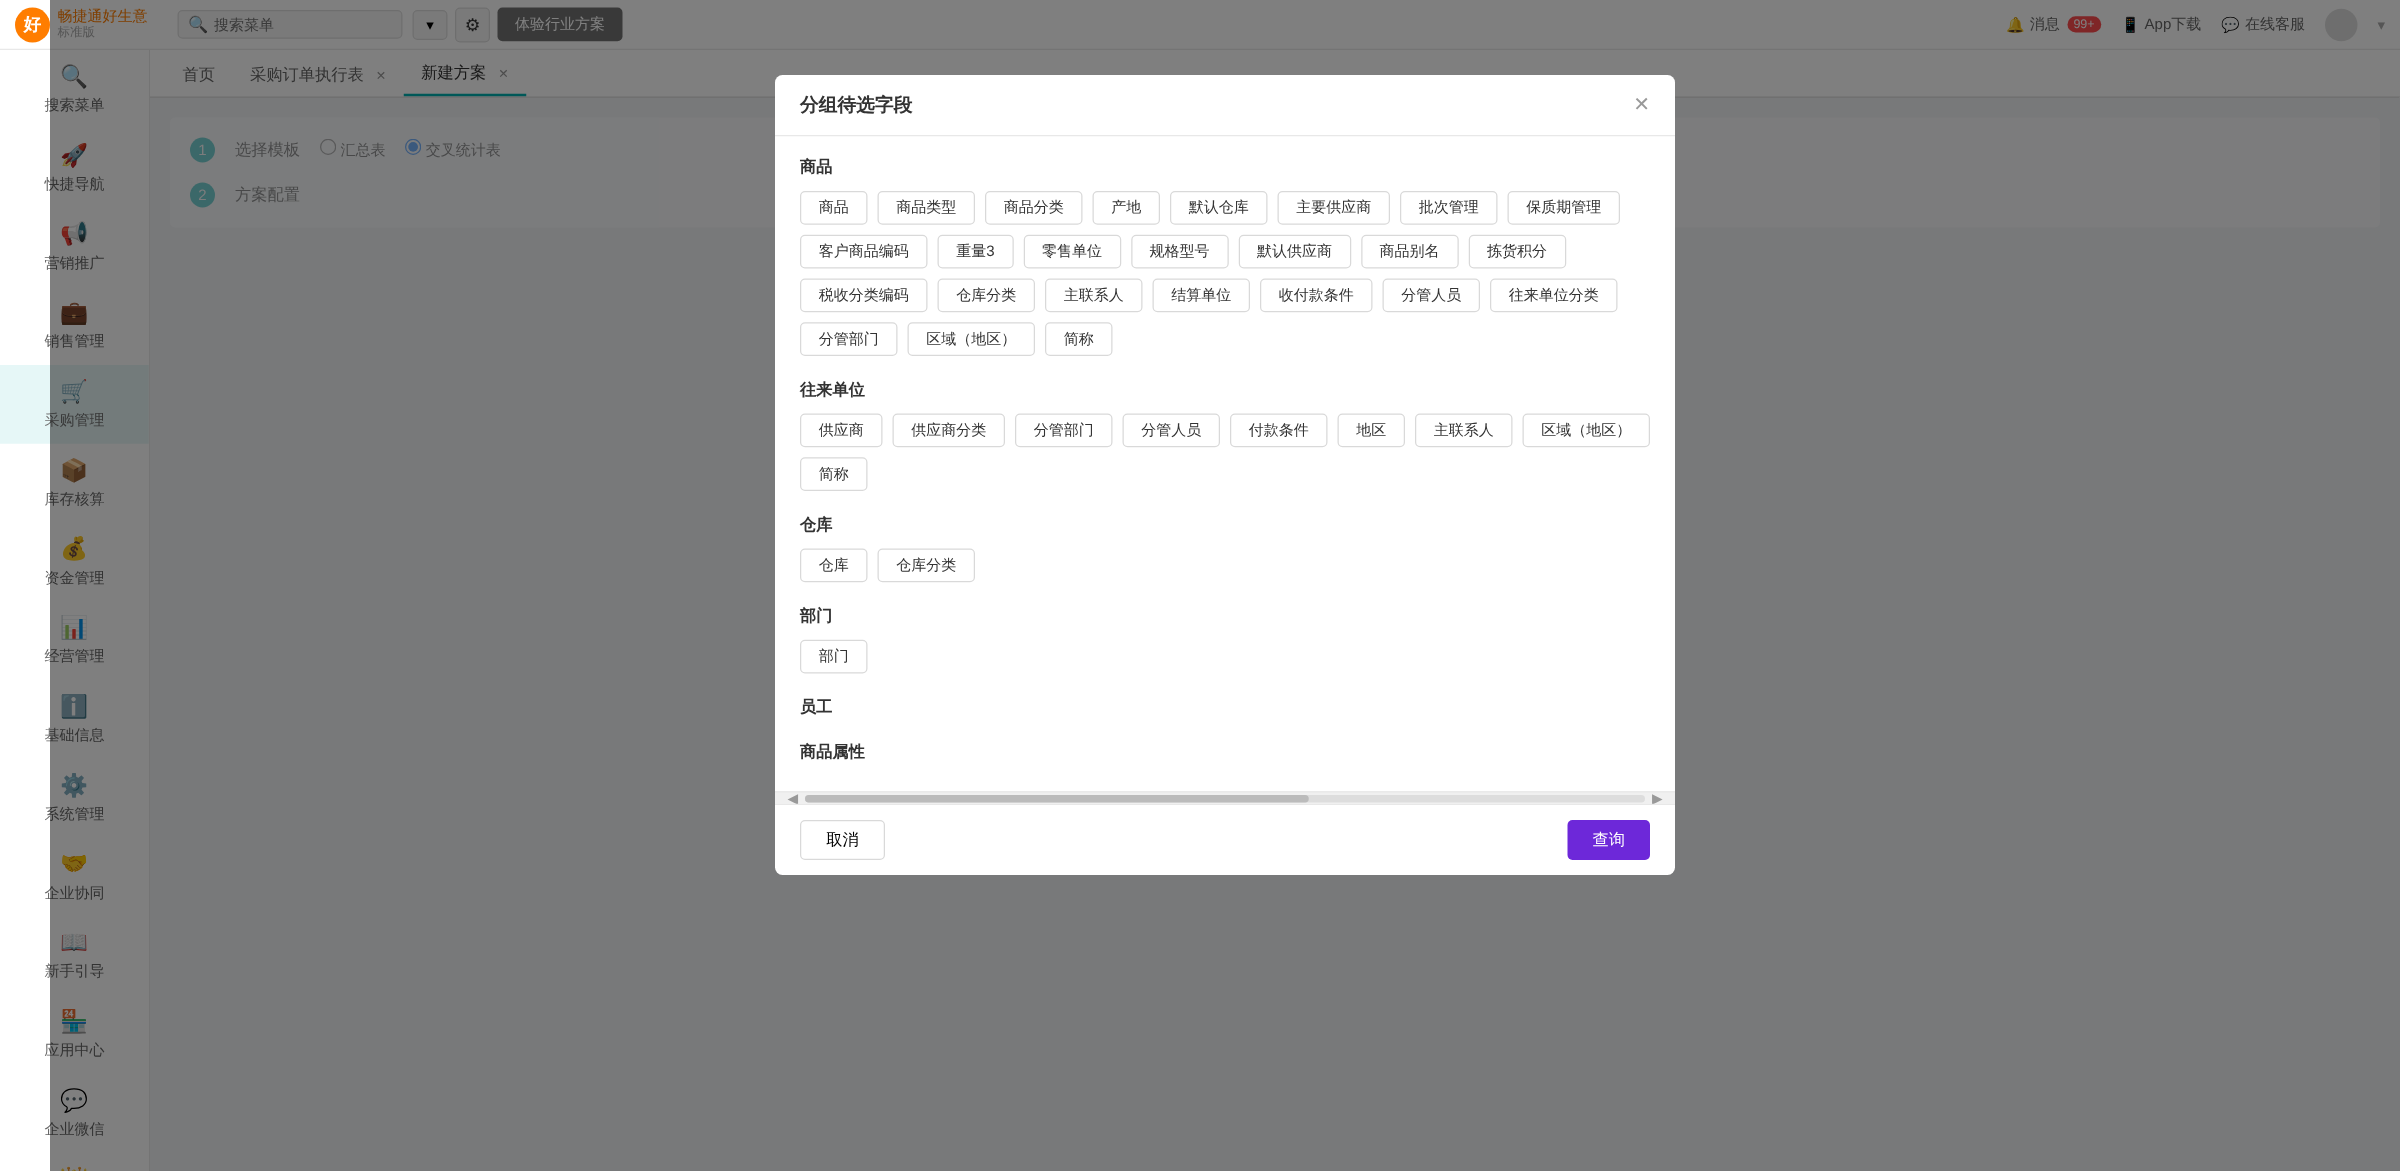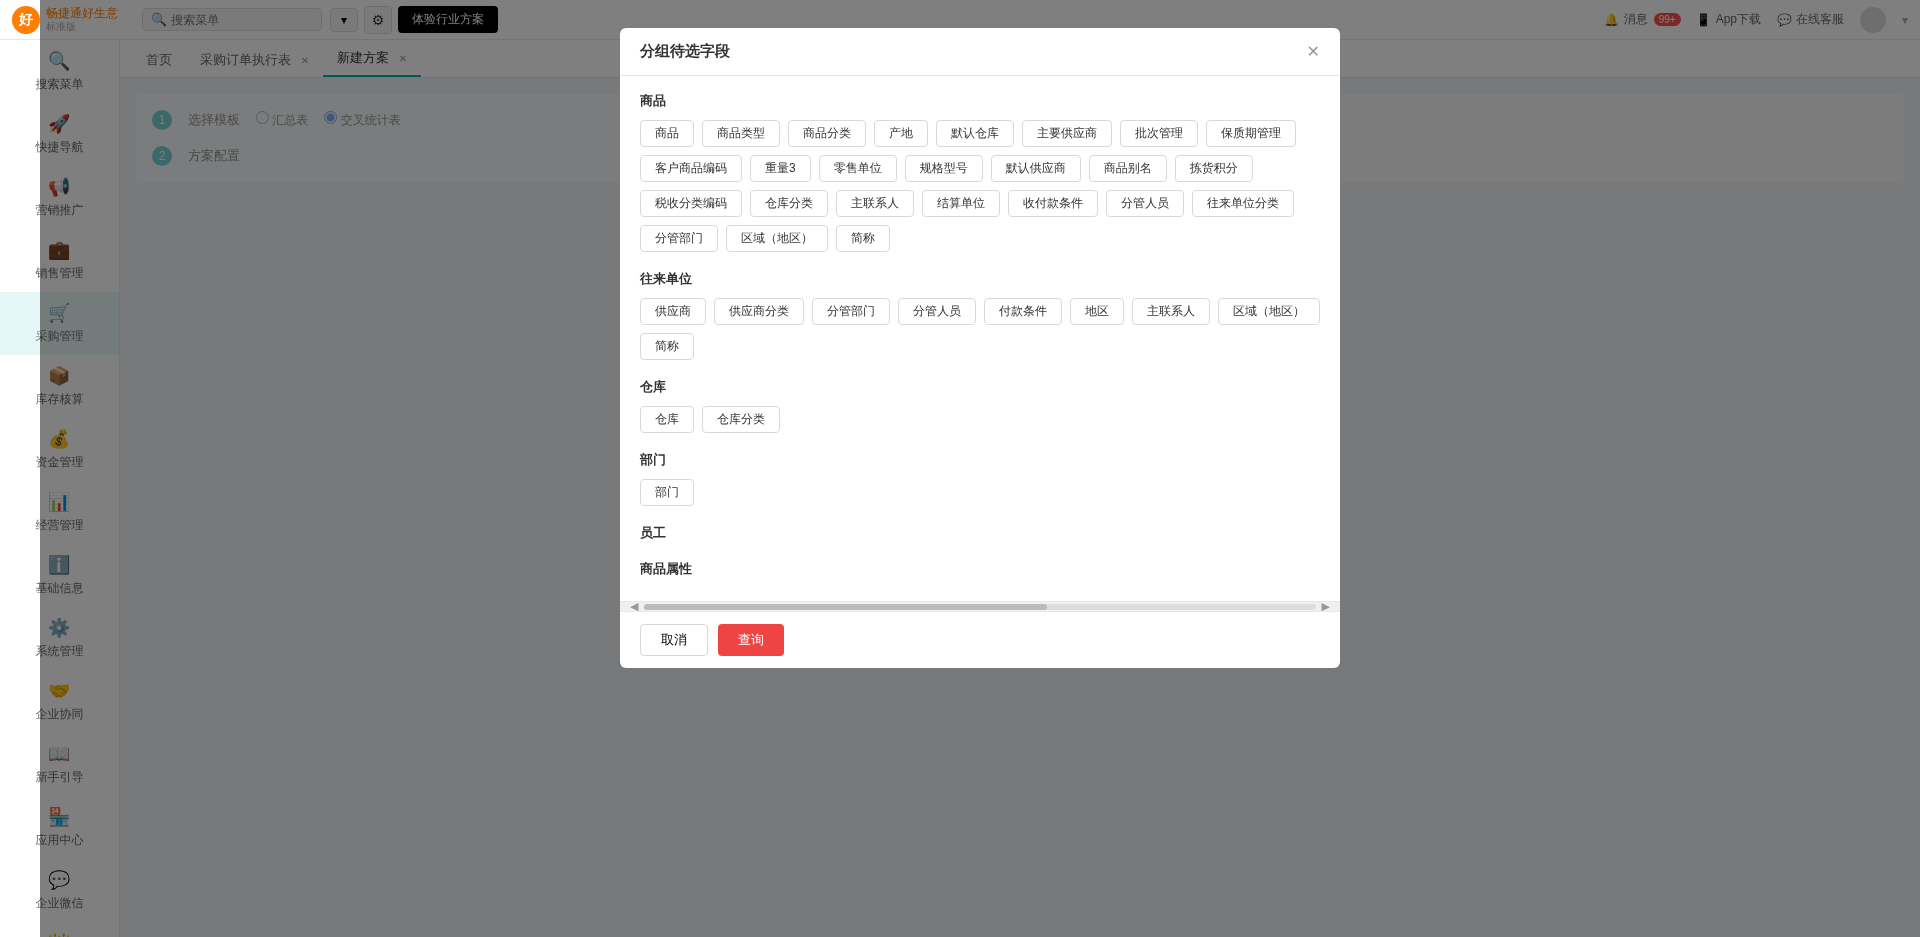--- a/index.html
+++ b/index.html
@@ -66,21 +66,21 @@
       width: 28px; height: 28px;
       background: #f5f5f5;
       border: 1px solid #ddd;
       border-radius: 4px;
       display: flex; align-items: center; justify-content: center;
       cursor: pointer;
       margin-right: 6px;
       font-size: 14px;
     }
     .experience-btn {
-      background: #000000;
+      background: #737373;
       color: #fff;
       border: none;
       border-radius: 4px;
       padding: 5px 14px;
       font-size: 12px;
       cursor: pointer;
       margin-right: auto;
     }
 
     .header-right {
@@ -189,21 +189,21 @@
 
     
     .modal-overlay {
       position: fixed;
       top: 0; left: 0; right: 0; bottom: 0;
       background: rgba(0,0,0,0.5);
       z-index: 200;
       display: flex;
       align-items: flex-start;
       justify-content: center;
-      padding-top: 28px;
+      padding-top: 60px;
       margin-left: 40px;
     }
 
     
     .modal {
       background: #fff;
       border-radius: 6px;
       width: 720px;
       max-height: 640px;
       display: flex;
@@ -232,21 +232,21 @@
     }
     .modal-body {
       flex: 1;
       overflow-y: auto;
       padding: 16px 20px;
     }
     .modal-footer {
       padding: 12px 20px;
       border-top: 1px solid #e8e8e8;
       display: flex;
-      justify-content: flex-start;
+      justify-content: space-between;
       gap: 10px;
       flex-shrink: 0;
     }
 
     
     .field-section {
       margin-bottom: 18px;
     }
     .field-section-title {
       font-size: 13px;
@@ -300,21 +300,21 @@
     .btn-cancel {
       padding: 6px 20px;
       border: 1px solid #d9d9d9;
       background: #fff;
       border-radius: 4px;
       cursor: pointer;
       font-size: 13px;
     }
     .btn-confirm {
       padding: 6px 20px;
-      background: #ef4444;
+      background: #6d28d9;
       color: #fff;
       border: none;
       border-radius: 4px;
       cursor: pointer;
       font-size: 13px;
     }
   </style>
 </head>
 <body>
 

